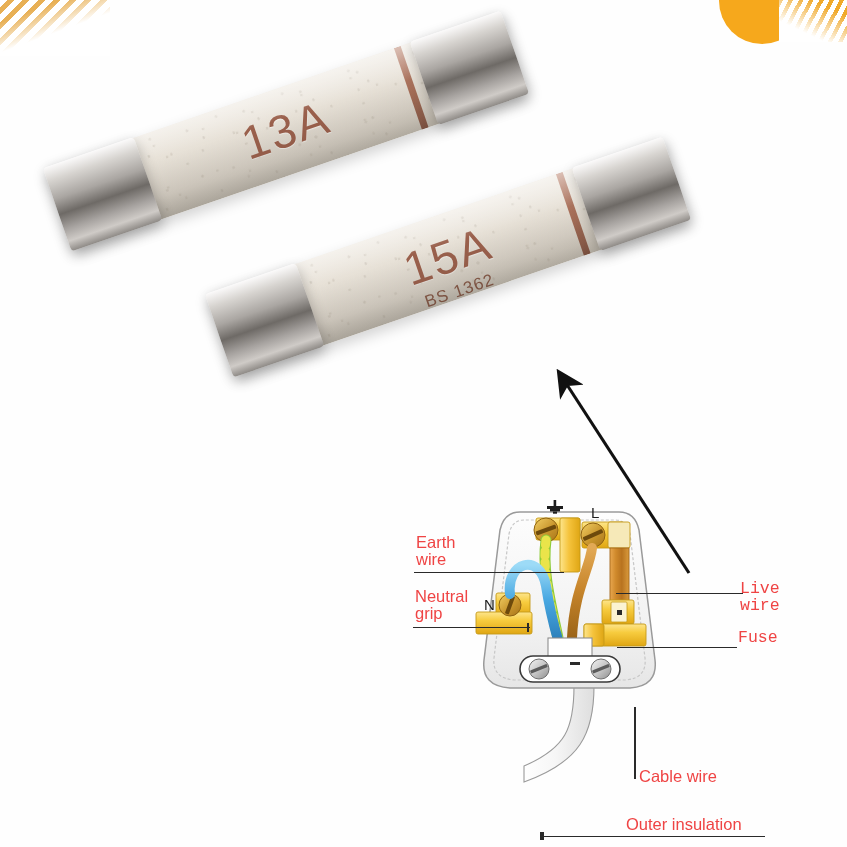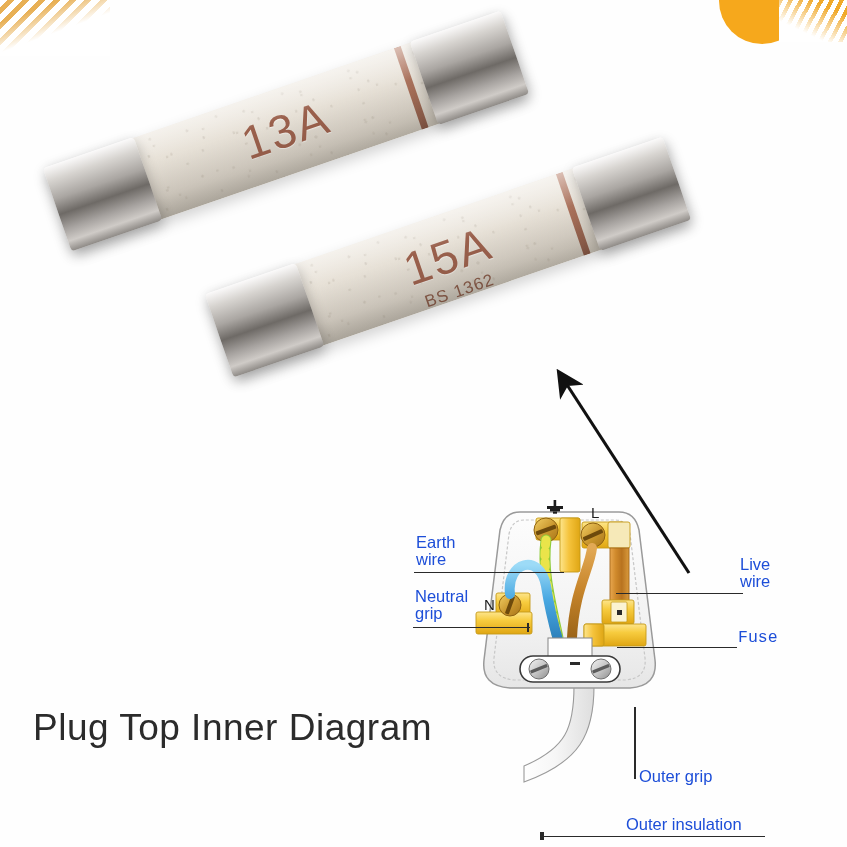--- a/index.html
+++ b/index.html
@@ -60,21 +60,21 @@
                   rgba(0,0,0,.06) 76%, rgba(0,0,0,.16) 100%);}
 
   #fuse13{left:46px;top:88px;width:480px;transform:rotate(-19deg);transform-origin:50% 50%;}
   #fuse15{left:208px;top:214px;width:480px;transform:rotate(-19deg);transform-origin:50% 50%;}
 
   
   .page-title{position:absolute;left:33px;top:707px;font-size:37px;color:#2b2b2b;
       letter-spacing:.5px;white-space:nowrap;}
 
   
-  .lbl{position:absolute;font-size:16.5px;color:#1d4ed8;line-height:1.05;white-space:pre-line;}
+  .lbl{position:absolute;font-size:16.5px;color:#ef4444;line-height:1.05;white-space:pre-line;}
   .leader{position:absolute;background:#2a2a2a;height:1.3px;}
   .leader.v{width:1.3px;height:auto;}
   .tick{position:absolute;background:#2a2a2a;}
 
   svg{display:block;}
   .diagram-svg{position:absolute;left:462px;top:490px;}
   .arrow-svg{position:absolute;left:530px;top:358px;}
 </style>
 </head>
 <body>
@@ -258,29 +258,28 @@
 
   <div class="lbl" style="left:416px;top:534px;">Earth
 wire</div>
   <div class="leader" style="left:414px;top:572px;width:150px;"></div>
 
   <div class="lbl" style="left:415px;top:588px;">Neutral
 grip</div>
   <div class="leader" style="left:413px;top:627px;width:117px;"></div>
   <div class="tick" style="left:527px;top:623px;width:2px;height:9px;"></div>
 
-  <div class="lbl" style="left:740px;top:556px;">Live
+  <div class="lbl" style="left:740px;top:580px;font-family:Liberation Mono, monospace;">Live
 wire</div>
   <div class="leader" style="left:616px;top:593px;width:127px;"></div>
 
   <div class="lbl" style="left:738px;top:629px;font-family:Liberation Mono, monospace;">Fuse</div>
   <div class="leader" style="left:617px;top:647px;width:120px;"></div>
 
-  <div class="lbl" style="left:639px;top:768px;">Outer grip</div>
+  <div class="lbl" style="left:639px;top:768px;">Cable wire</div>
   <div class="leader v" style="left:634px;top:707px;width:1.6px;height:72px;"></div>
 
   <div class="lbl" style="left:626px;top:816px;">Outer insulation</div>
   <div class="leader" style="left:540px;top:836px;width:225px;"></div>
   <div class="tick" style="left:540px;top:832px;width:4px;height:8px;"></div>
 
-  <div class="page-title">Plug Top Inner Diagram</div>
 
 </div>
 
 </body></html>

